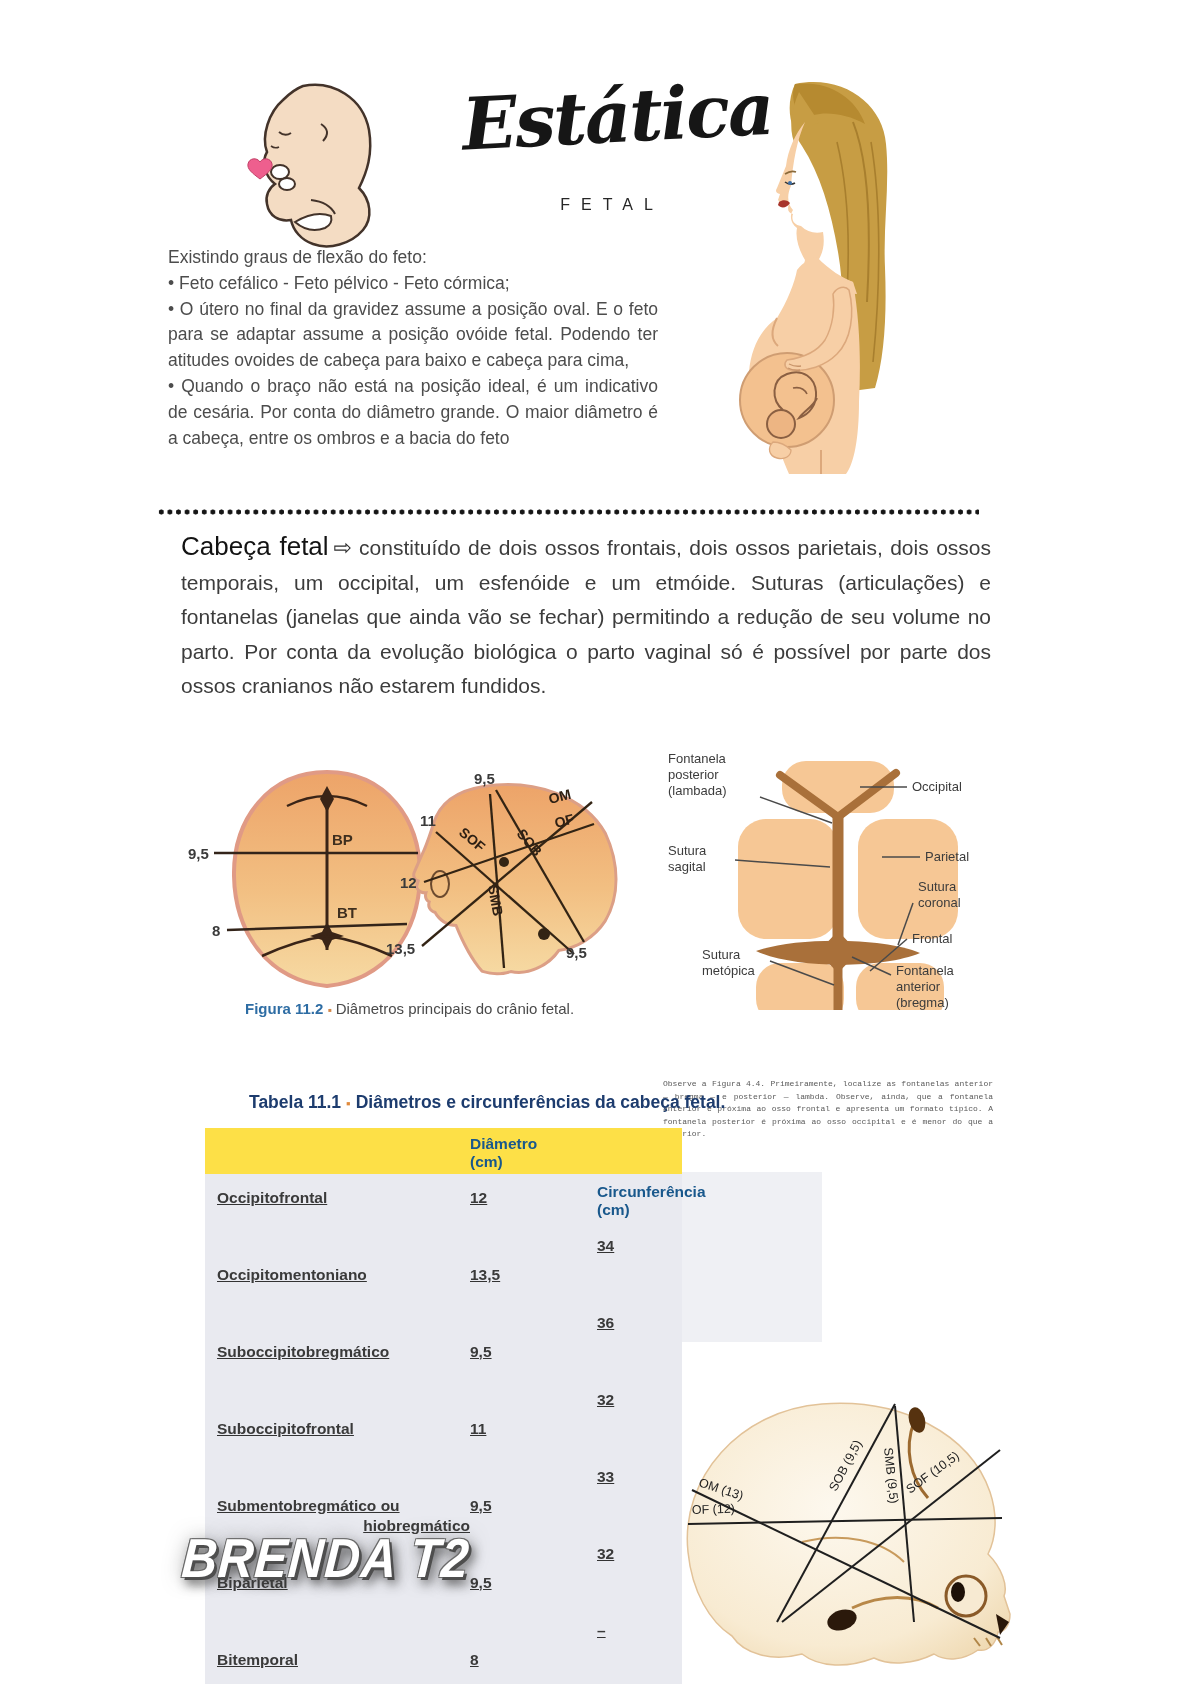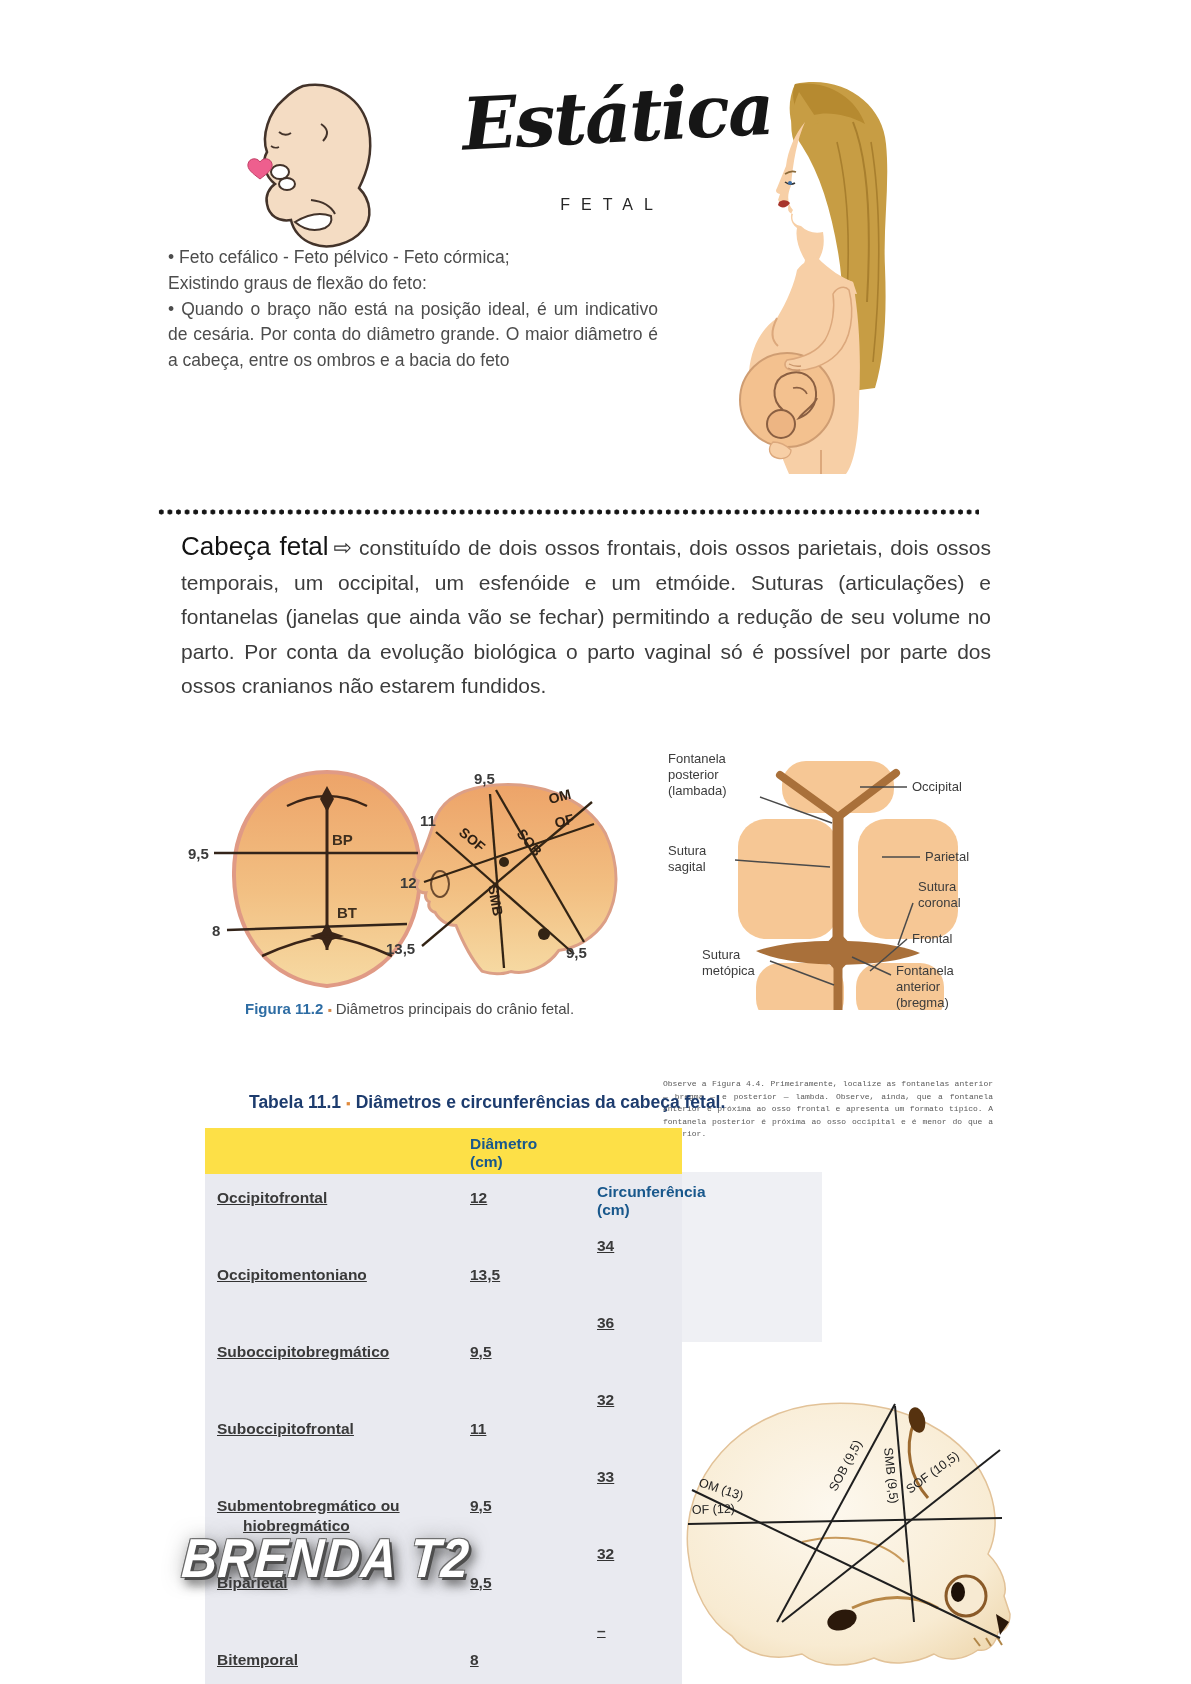--- a/index.html
+++ b/index.html
@@ -43,21 +43,21 @@
   .table{left:205px;top:1128px;width:477px;}
   .table-ext{left:682px;top:1172px;width:140px;height:170px;background:#eff0f4;}
   .thead{background:#fde047;height:46px;display:flex;padding-top:7px;box-sizing:border-box;}
   .th{font-size:15.5px;font-weight:700;color:#19588c;line-height:18px;}
   .th span{display:block;}
   .c-name{width:265px;padding-left:12px;box-sizing:border-box;}
   .c-d{width:127px;}
   .c-c{width:85px;margin-top:48px;}
   .tbody{background:#e9eaf0;padding:9px 0 12px;text-decoration:underline;}
   .trow{display:flex;font-size:15.5px;font-weight:700;color:#3a3a3a;line-height:20px;padding:4.5px 0;}
-  .row-line2{display:block;padding-left:26px;}
+  .row-line2{display:block;padding-left:26px;text-align:right;}
 
   
   .watermark{left:182px;top:1530px;font-size:49px;font-weight:700;font-style:italic;
     letter-spacing:1px;color:#fff;transform:skew(-4deg) scaleY(1.12);
     text-shadow:3px 3px 0 #4e4e4e,-1px -1px 0 #6a6a6a,1px -1px 0 #6a6a6a,
       -1px 1px 0 #6a6a6a,5px 6px 10px rgba(60,60,60,.85),0 0 18px rgba(90,90,90,.55);}
 
   svg text{font-family:"Liberation Sans",sans-serif;}
 </style>
 </head>
@@ -115,22 +115,23 @@
 
     <path d="M 116,208 C 122,232 118,258 104,272 C 92,284 74,290 58,288 C 52,287 50,282 54,278
          C 68,276 84,270 92,258 C 100,244 102,226 100,212 C 104,205 112,203 116,208 Z" fill="#f7cfa6" stroke="#dca87c" stroke-width="1.5"></path>
     <path d="M 56,282 q 6,3 12,2 M 55,286 q 6,3 12,2" fill="none" stroke="#c8946a" stroke-width="1.3"></path>
 
     <path d="M 40,360 C 34,366 36,374 44,376 C 52,378 58,374 58,368 C 52,362 46,360 40,360 Z" fill="#f7cfa6" stroke="#dca87c" stroke-width="1.3"></path>
     <path d="M 88,392 L 88,368" stroke="#dca87c" stroke-width="2"></path>
   </svg>
 
   <div class="abs intro">
+    <p>Existindo graus de flexão do feto:</p>
     <p>• Feto cefálico - Feto pélvico - Feto córmica;</p>
-    <p>Existindo graus de flexão do feto:</p>
+    <p>• O útero no final da gravidez assume a posição oval. E o feto para se adaptar assume a posição ovóide fetal. Podendo ter atitudes ovoides de cabeça para baixo e cabeça para cima,</p>
     <p>• Quando o braço não está na posição ideal, é um indicativo de cesária. Por conta do diâmetro grande. O maior diâmetro é a cabeça, entre os ombros e a bacia do feto</p>
   </div>
 
   <div class="abs divider"></div>
 
   <div class="abs cabeca">
     <span class="hd">Cabeça fetal</span><span class="arrow">⇨</span><span>constituído de dois ossos frontais, dois ossos parietais, dois ossos temporais, um occipital, um esfenóide e um etmóide. Suturas (articulações) e fontanelas (janelas que ainda vão se fechar) permitindo a redução de seu volume no parto. Por conta da evolução biológica o parto vaginal só é possível por parte dos ossos cranianos não estarem fundidos.</span>
   </div>
 
   <svg class="abs" style="left:172px;top:718px;" width="475" height="280" viewBox="0 0 475 280">

